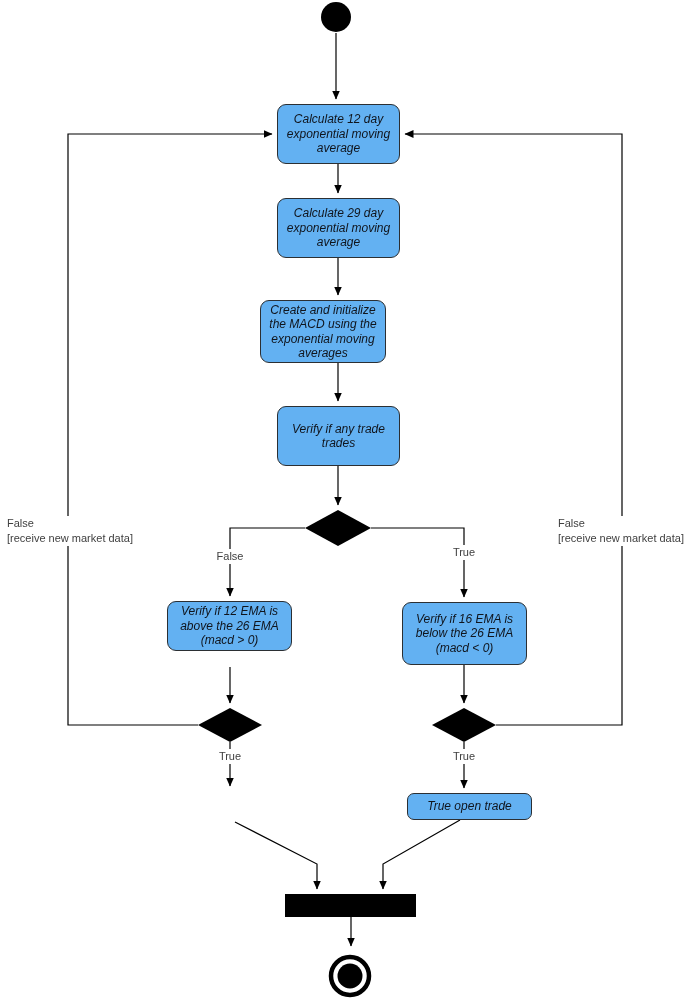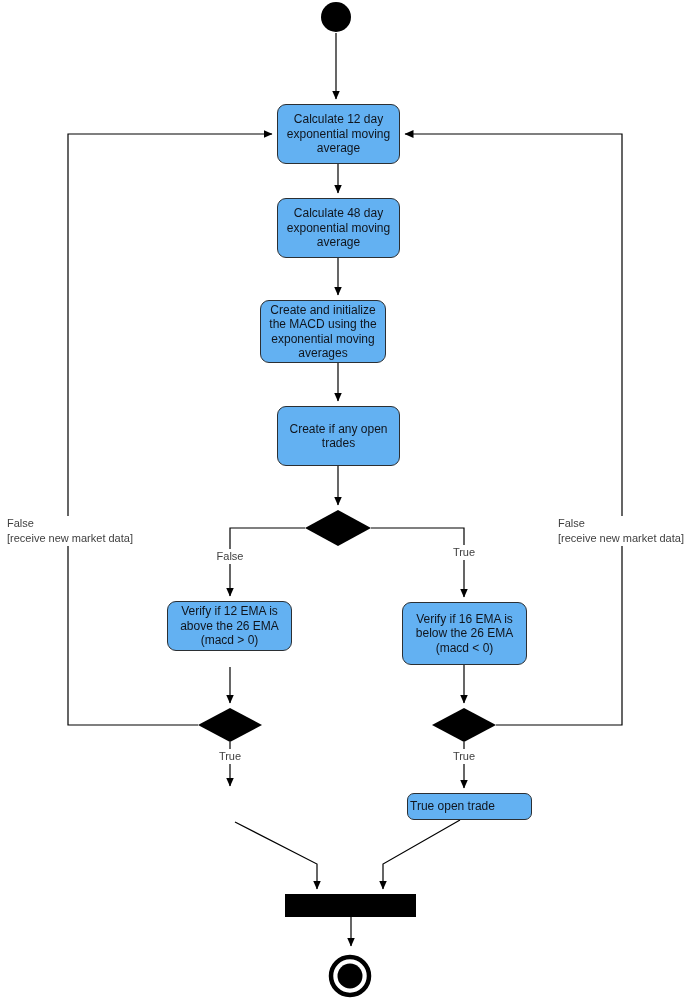--- a/index.html
+++ b/index.html
@@ -11,23 +11,23 @@
   .edge { fill:none; stroke:var(--line,#000); stroke-width:1.2; }
   .solid { fill:var(--line,#000); stroke:none; }
   .marker-head { fill:var(--line,#000); }
   .end-ring { fill:#ffffff; stroke:var(--line,#000); stroke-width:4.5; }
 
   .node {
     position:absolute; box-sizing:border-box;
     background:var(--node_fill,#63B1F2);
     border:1.5px solid var(--node_border,#2B2F33);
     border-radius:9px;
-    display:flex; align-items:center; 
+    display:flex; align-items:center; justify-content:center;
     text-align:center; font-size:12px; line-height:1.2;
-    color:var(--node_text,#10151d); padding:2px 2px;
+    color:var(--node_text,#10151d); padding:2px 2px;font-style:italic;
   }
   .edge-label {
     position:absolute; transform:translateX(-50%);
     font-size:11px; line-height:1.35; color:var(--label_text,#404040);
     background:#ffffff; text-align:left; white-space:nowrap; padding:0 2px;
     z-index:3;
   }
   .edge-label span { display:block; }
 
   
@@ -82,27 +82,27 @@
     <polygon class="solid" points="464,708 496,725 464,742 432,725"></polygon>
     <rect class="solid" x="285" y="894" width="131" height="23"></rect>
     <circle class="end-ring" cx="350" cy="976" r="19"></circle>
     <circle class="solid" cx="350" cy="976" r="12.5"></circle>
   </svg>
 
   <div class="node" id="n-calc12">
     <span>Calculate 12 day exponential moving average</span>
   </div>
   <div class="node" id="n-calc26">
-    <span>Calculate 48 day exponential moving average</span>
+    <span>Calculate 29 day exponential moving average</span>
   </div>
   <div class="node" id="n-createmacd">
     <span>Create and initialize the MACD using the exponential moving averages</span>
   </div>
   <div class="node" id="n-verifyopen">
-    <span>Create if any open trades</span>
+    <span>Verify if any trade trades</span>
   </div>
   <div class="node" id="n-verify12">
     <span>Verify if 12 EMA is above the 26 EMA (macd &gt; 0)</span>
   </div>
   <div class="node" id="n-verify16">
     <span>Verify if 16 EMA is below the 26 EMA (macd &lt; 0)</span>
   </div>
   <div class="node" id="n-close">
     <span>True open trade</span>
   </div>

